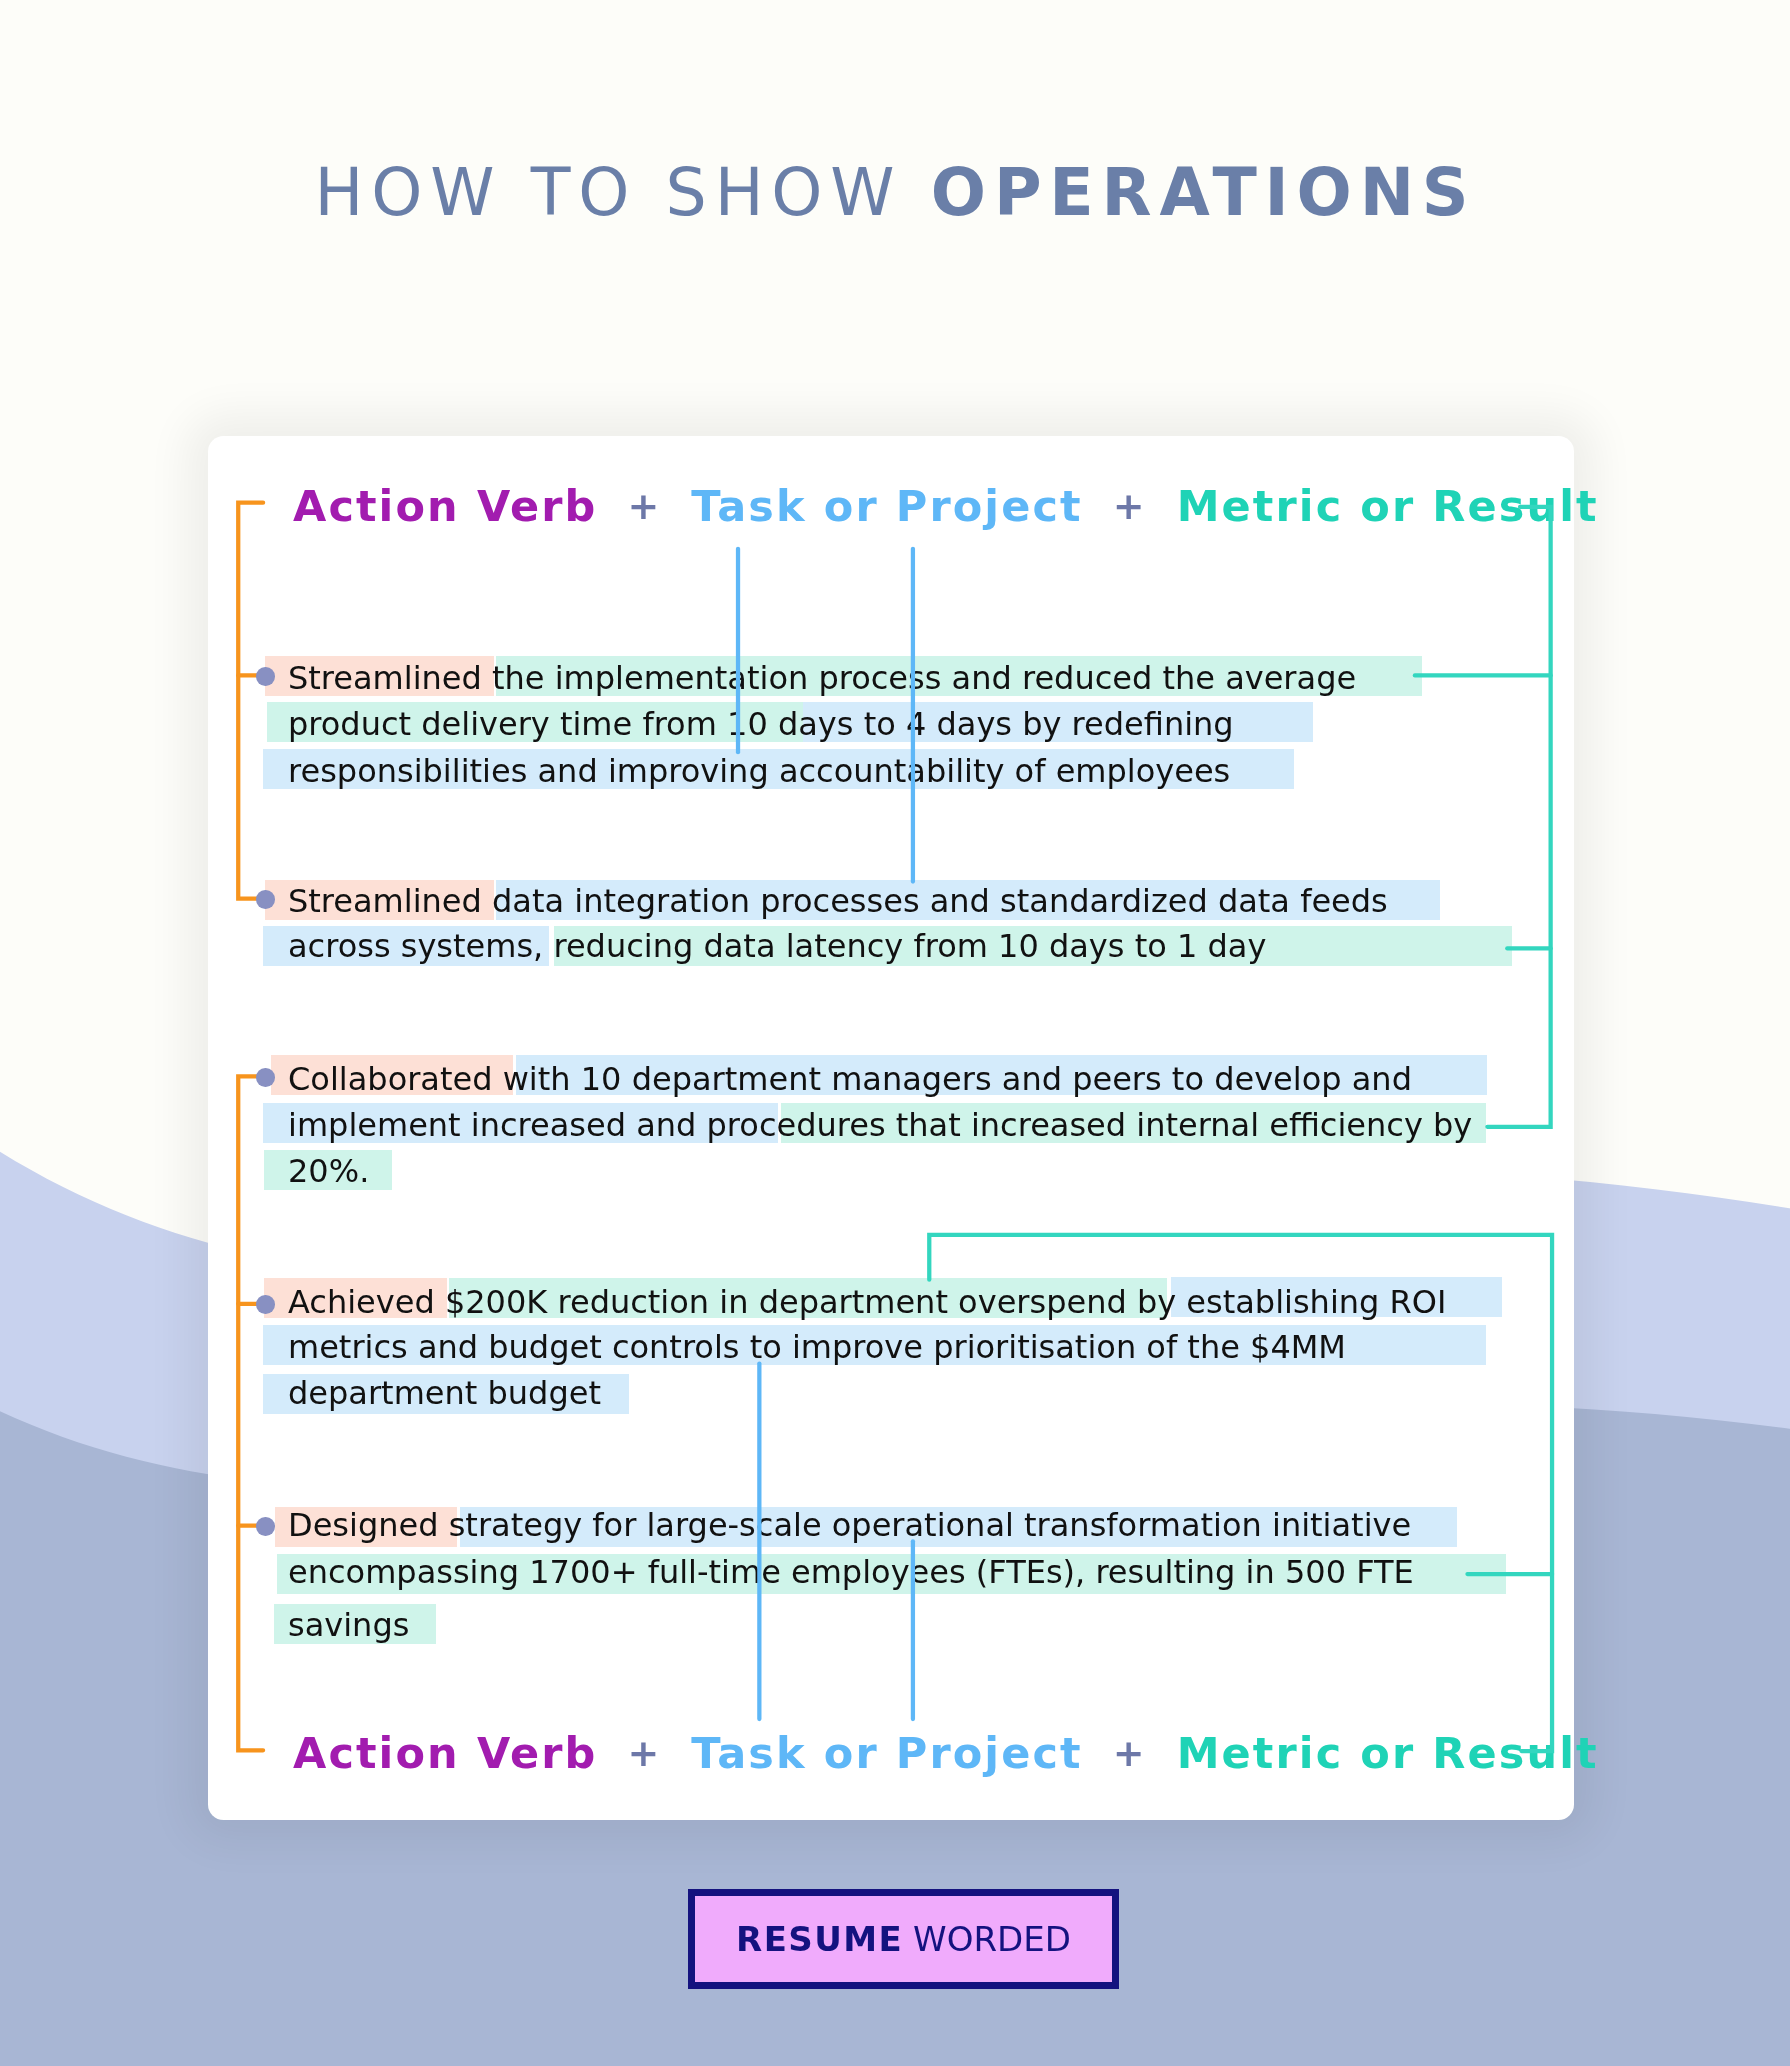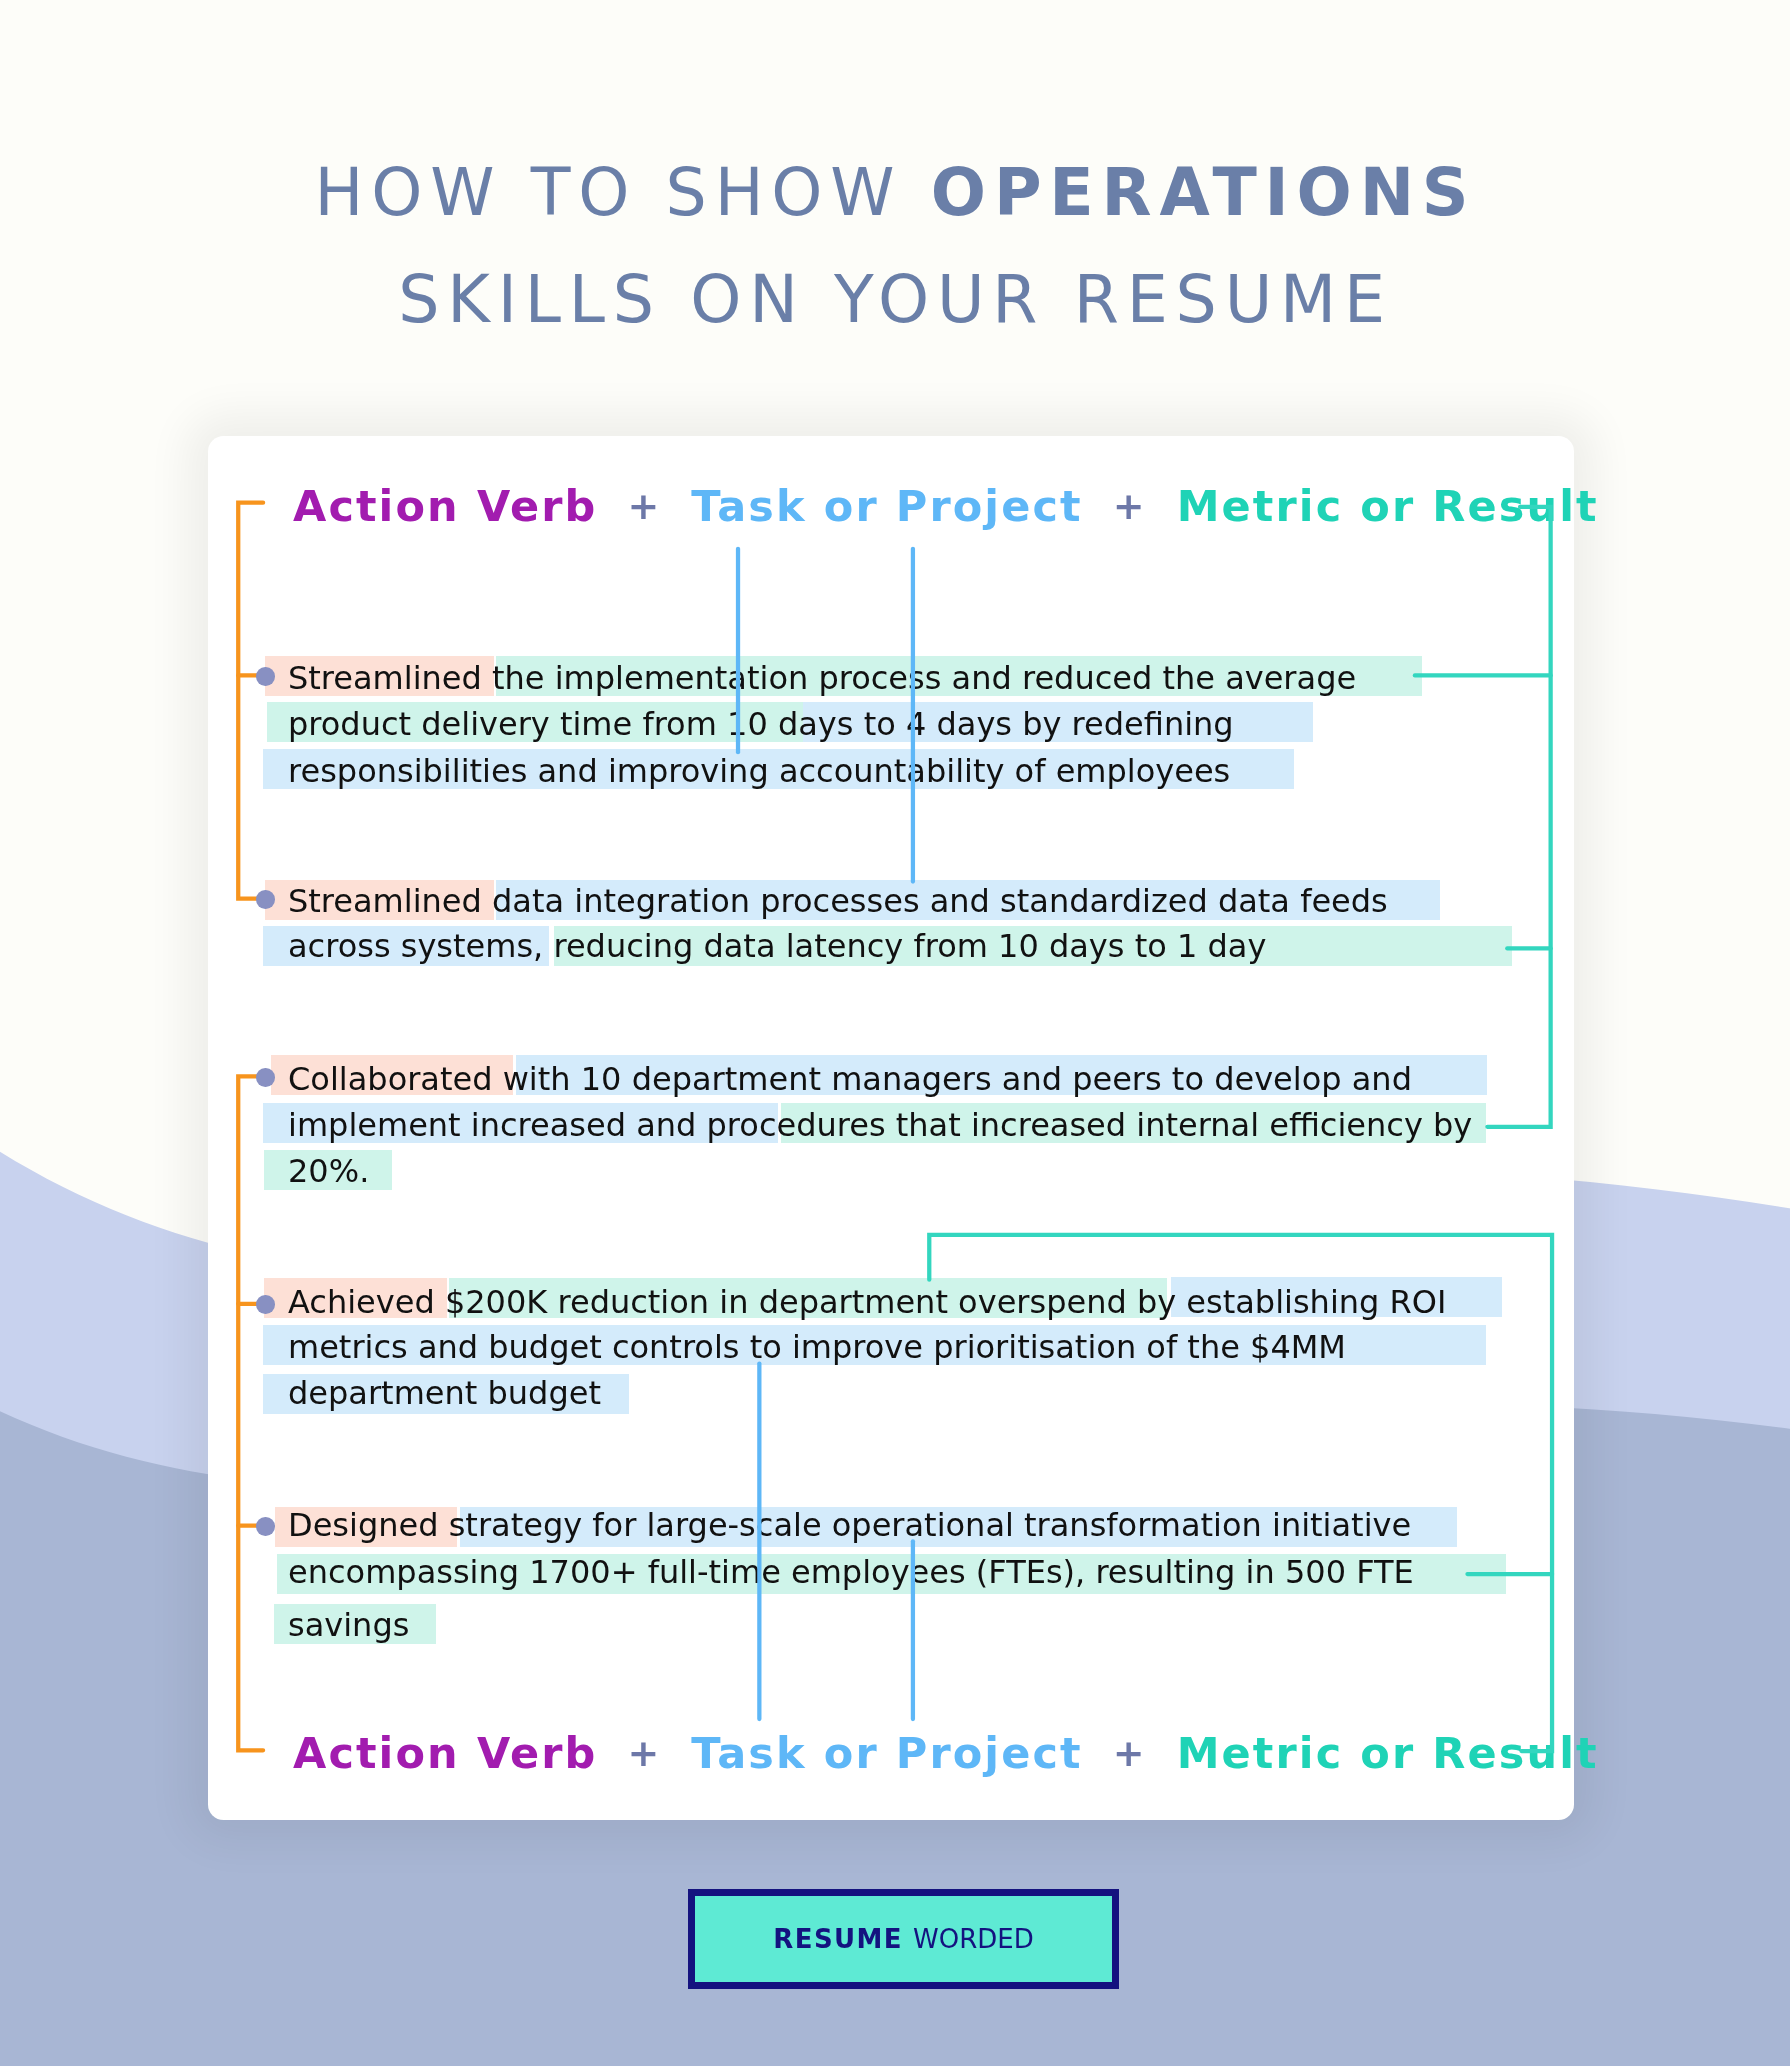--- a/index.html
+++ b/index.html
@@ -46,37 +46,36 @@
   .hl.blue { background: #d4ebfb; }
   .hl.green { background: #cff4ea; }
   .txt {
     position: absolute; left: 288px; white-space: nowrap; z-index: 4;
     font-family: "DejaVu Sans", sans-serif; font-size: 32px; color: #111; line-height: 44px;
   }
   .dot { position: absolute; width: 18.5px; height: 18.5px; border-radius: 50%; background: #8890c2; z-index: 6; }
 
   .logo {
     position: absolute; left: 688px; top: 1889px; width: 431px; height: 100px;
-    border: 7.1px solid #14127f; background: #5eead4; z-index: 3;
+    border: 7.1px solid #14127f; background: #f0abfc; z-index: 3;
     display: flex; align-items: center; justify-content: center;
-    color: #14127f; font-family: "DejaVu Sans", sans-serif; font-size: 26px;
+    color: #14127f; font-family: "DejaVu Sans", sans-serif; font-size: 34px;
   }
   .logo .b { font-weight: 700; letter-spacing: 1.4px; margin-right: 10px; }
 </style>
 </head>
 <body>
 
 <svg class="bg-waves" viewBox="0 0 2519 2906" preserveAspectRatio="none">
   <path d="M0,1620 C420,1880 900,1800 1300,1700 C1700,1610 2150,1640 2519,1700 L2519,2906 L0,2906 Z" fill="#c8d2ee"></path>
   <path d="M0,1985 C420,2180 900,2060 1300,2010 C1700,1960 2150,1960 2519,2010 L2519,2906 L0,2906 Z" fill="#a8b6d4"></path>
 </svg>
 
 <div class="title">
   <span class="line"><span>HOW TO SHOW </span><span class="bold">OPERATIONS</span></span>
-  <span class="line">SKILLS ON YOUR RESUME</span>
 </div>
 
 <div class="card"></div>
 
 <div class="formula" style="left:293px; top:474px;">
   <span class="action">Action Verb</span>
   <span class="plus">+</span>
   <span class="task">Task or Project</span>
   <span class="plus">+</span>
   <span class="metric">Metric or Result</span>

